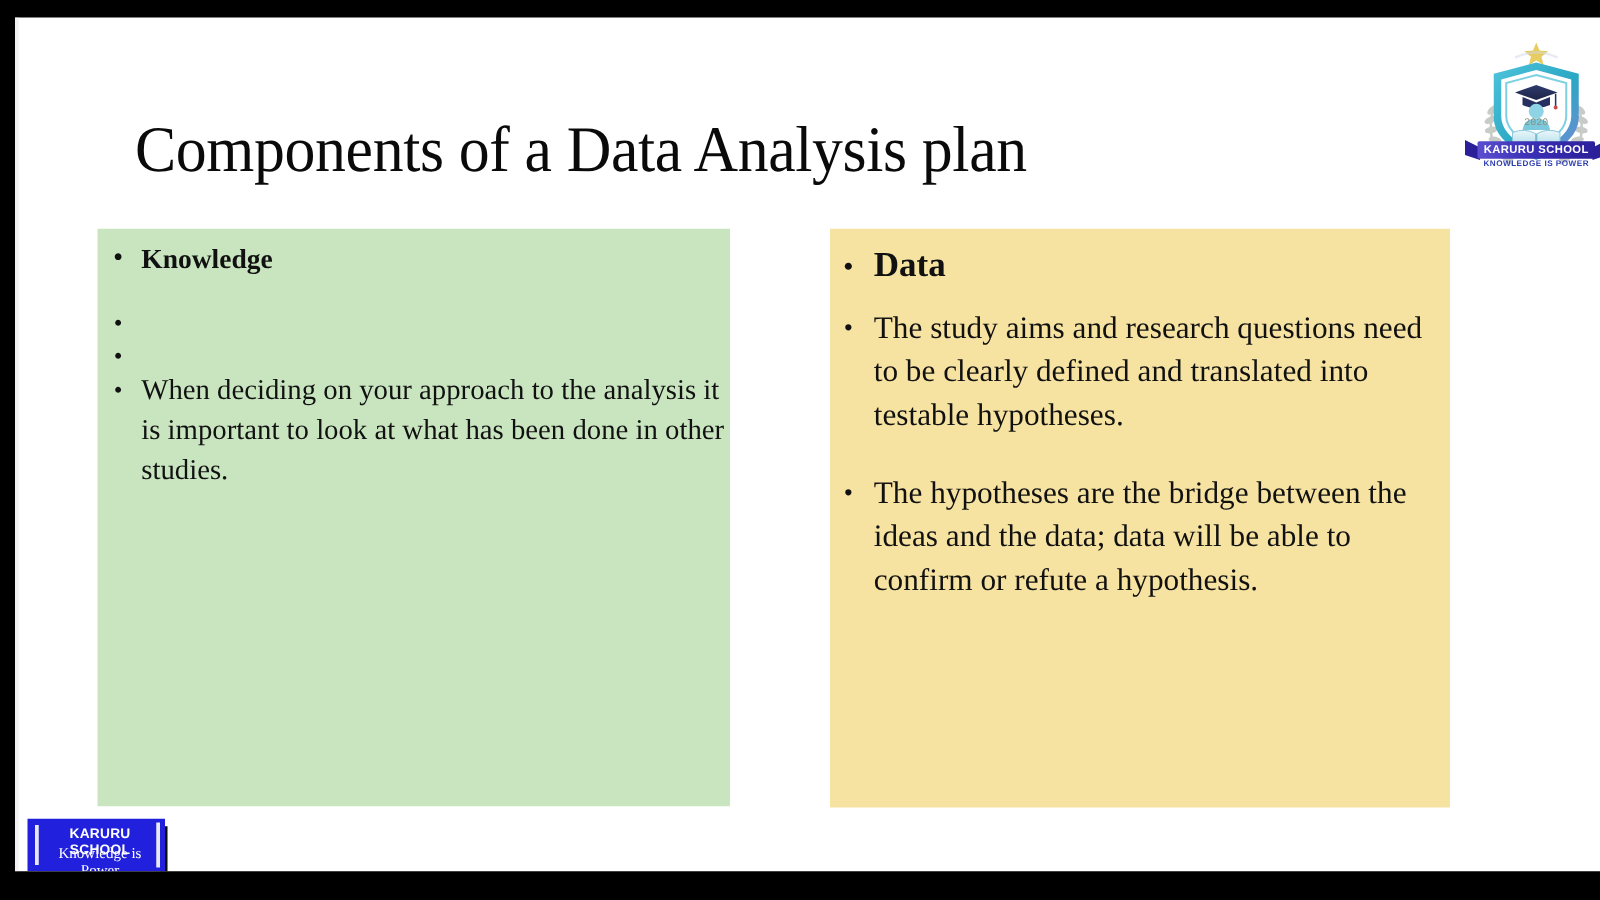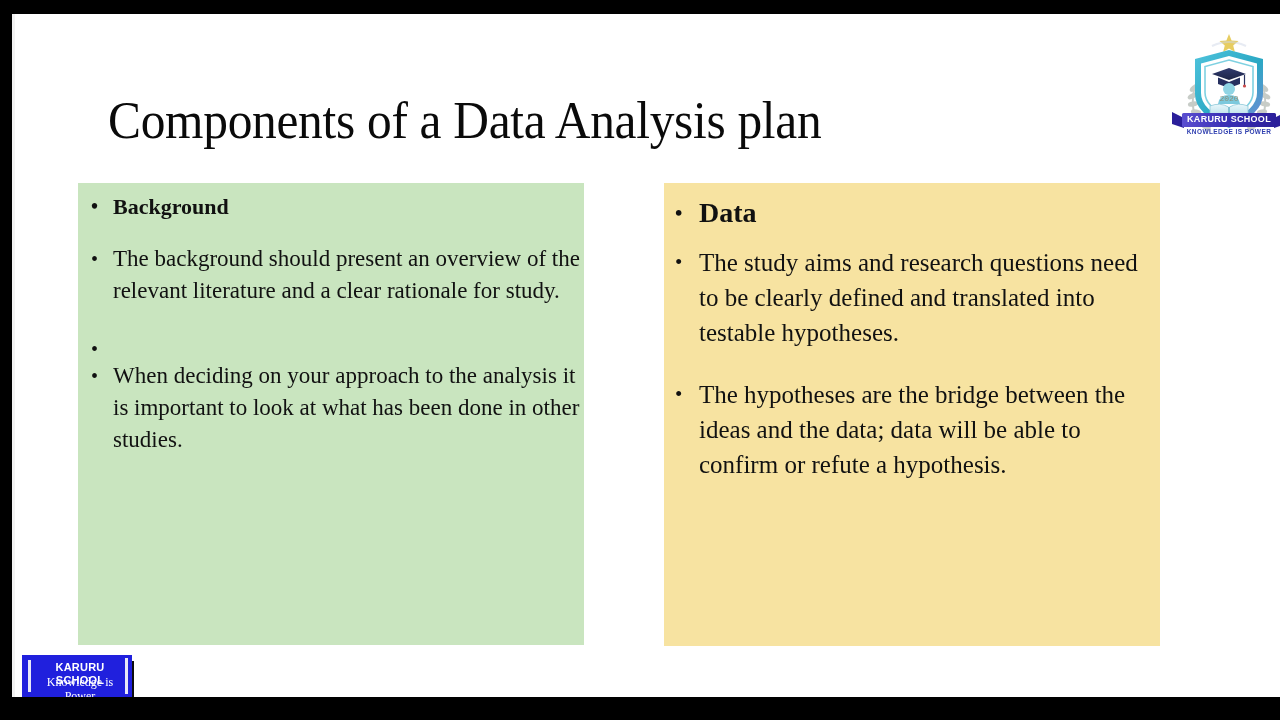--- a/index.html
+++ b/index.html
@@ -253,26 +253,25 @@
 
     <div class="slide-edge-l"></div>
     <div class="slide-edge-r"></div>
 
     <div class="slide-title">Components of a Data Analysis plan</div>
 
     <div class="panel panel-left">
       <ul class="bullet-list">
         <li class="bullet-item head">
           <span class="dot">•</span>
-          <span>Background</span>
+          <span>Knowledge</span>
         </li>
         <li class="gap-a"></li>
         <li class="bullet-item">
           <span class="dot">•</span>
-          <span>The background should present an overview of the relevant literature and a clear rationale for study.</span>
         </li>
         <li class="gap-b"></li>
         <li class="bullet-item">
           <span class="dot">•</span>
         </li>
         <li class="gap-c"></li>
         <li class="bullet-item">
           <span class="dot">•</span>
           <span>When deciding on your approach to the analysis it is important to look at what has been done in other studies.</span>
         </li>

